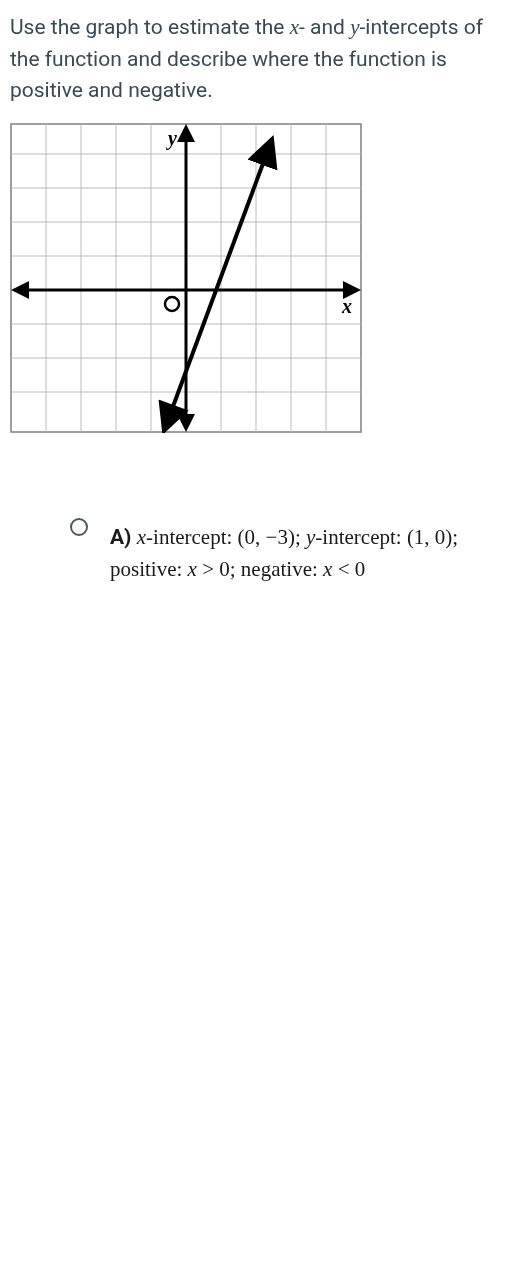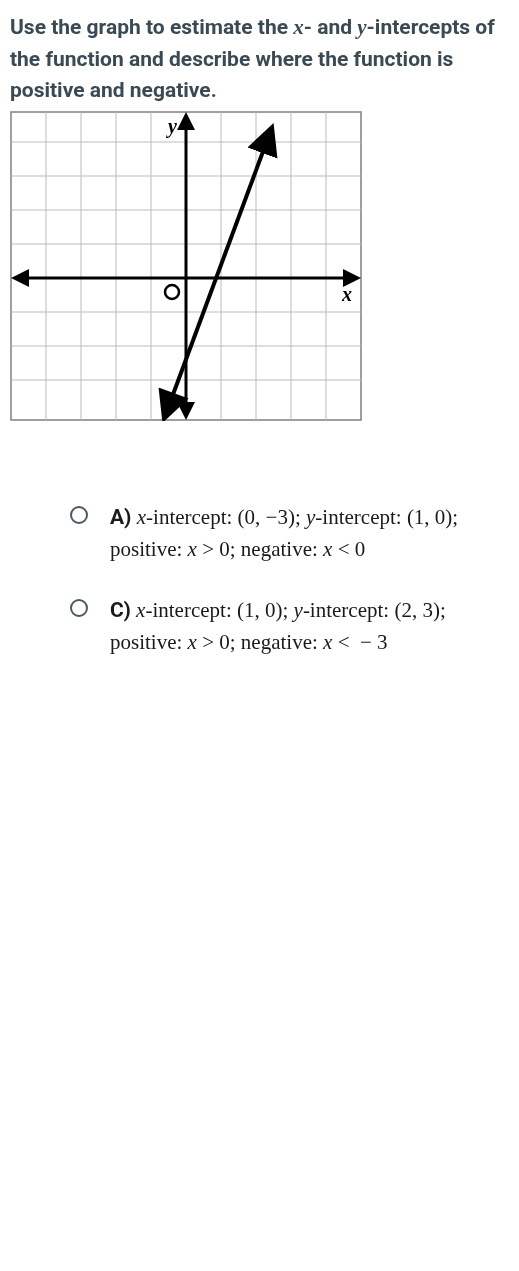--- a/index.html
+++ b/index.html
@@ -6,22 +6,22 @@
     body {
       font-family: -apple-system, BlinkMacSystemFont, "Segoe UI", Roboto, Arial, sans-serif;
       background: #fff;
       color: #3a4a54;
       width: 519px;
       padding: 12px 10px 0 10px;
       font-size: 21px;
       line-height: 1.5;
     }
     .question {
-      margin-bottom: 4px;
-      font-weight: 700;
+      margin-bottom: 16px;
+      font-weight: 400;
     }
     .question .it { font-style: italic; font-family: Georgia, 'Times New Roman', serif; }
     .graph-wrap {
       position: relative;
       width: 352px;
       height: 310px;
       margin-bottom: 80px;
     }
     svg { display:block; }
     .answers {
@@ -38,20 +38,21 @@
       width: 18px; height: 18px;
       border: 2px solid #4a5a64;
       border-radius: 50%;
       margin-top: 5px;
     }
     .opt-body {
       flex: 1;
       color: #1a1a1a;
       font-family: Georgia, 'Times New Roman', serif;
       line-height: 1.55;
+      margin-top: 8px;
     }
     .opt-body .lead {
       font-weight: 700;
       font-family: -apple-system, BlinkMacSystemFont, "Segoe UI", Roboto, Arial, sans-serif;
     }
     .math-it { font-style: italic; }
   </style>
 </head>
 <body>
 
@@ -107,20 +108,13 @@
 </div>
 
 <div class="answers">
   <div class="option">
     <div class="radio"></div>
     <div class="opt-body">
       <span class="lead">A)</span>
       <span><span class="math-it">x</span>-intercept: (0, −3); <span class="math-it">y</span>-intercept: (1, 0); positive: <span class="math-it">x</span> &gt; 0; negative: <span class="math-it">x</span> &lt; 0</span>
     </div>
   </div>
-  <div class="option">
-    <div class="radio"></div>
-    <div class="opt-body">
-      <span class="lead">C)</span>
-      <span><span class="math-it">x</span>-intercept: (1, 0); <span class="math-it">y</span>-intercept: (2, 3); positive: <span class="math-it">x</span> &gt; 0; negative: <span class="math-it">x</span> &lt; &nbsp;− 3</span>
-    </div>
-  </div>
 </div>
 
 </body></html>

